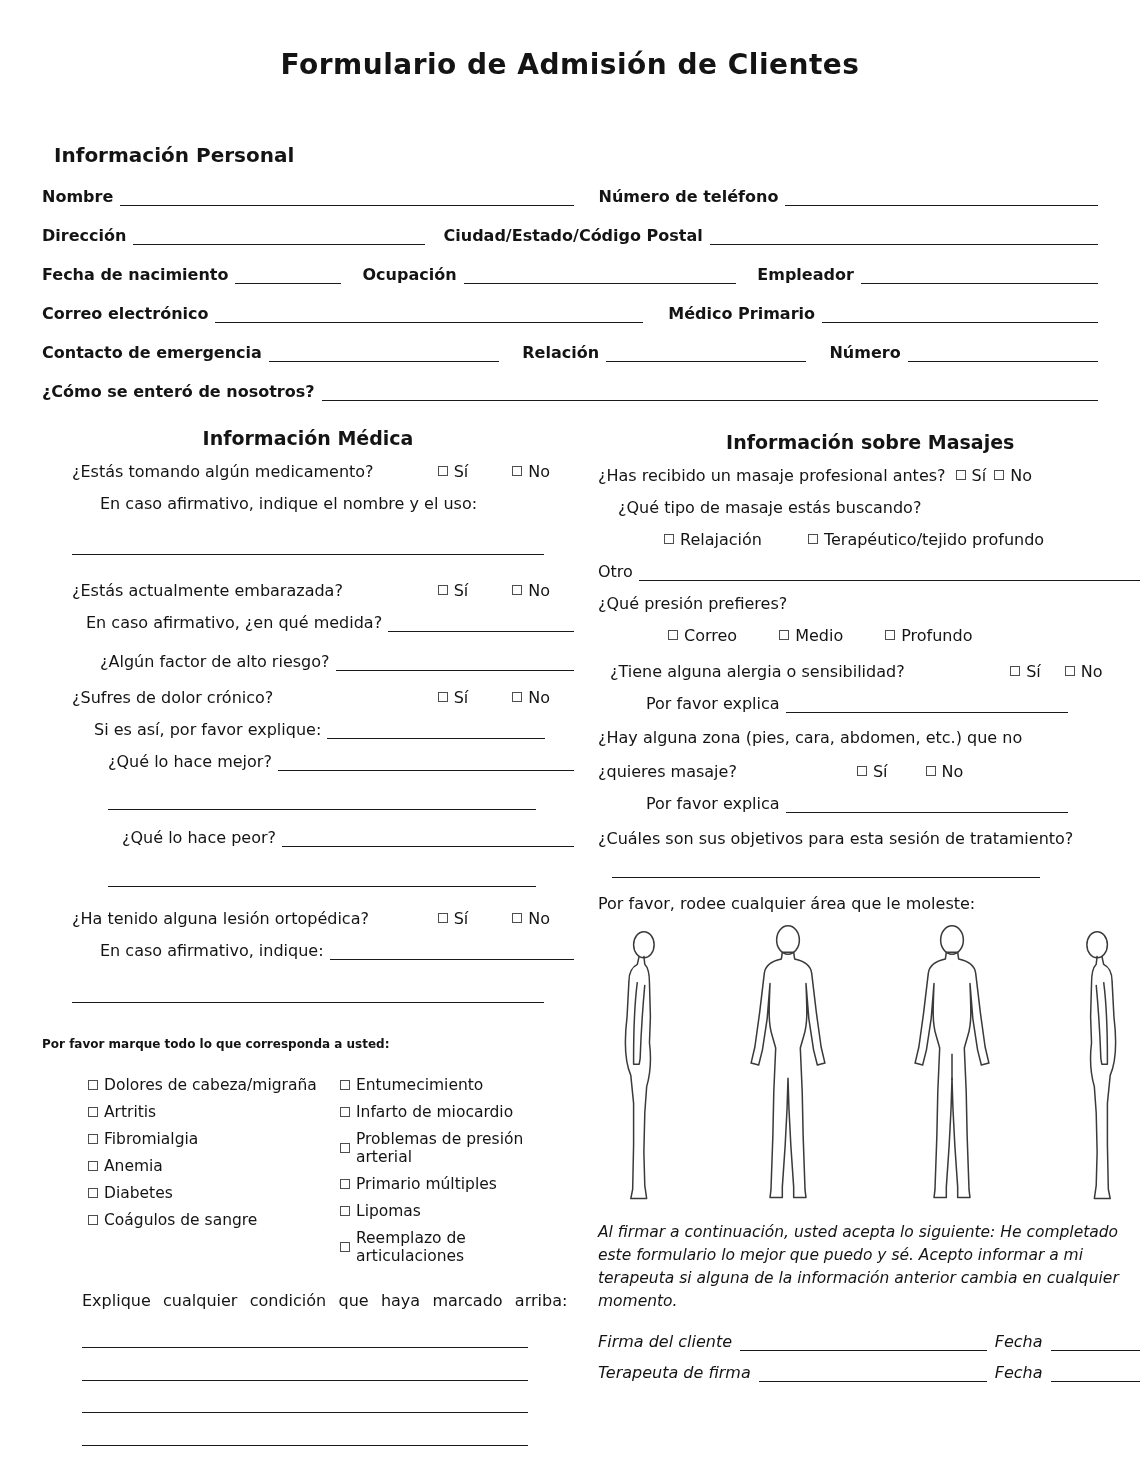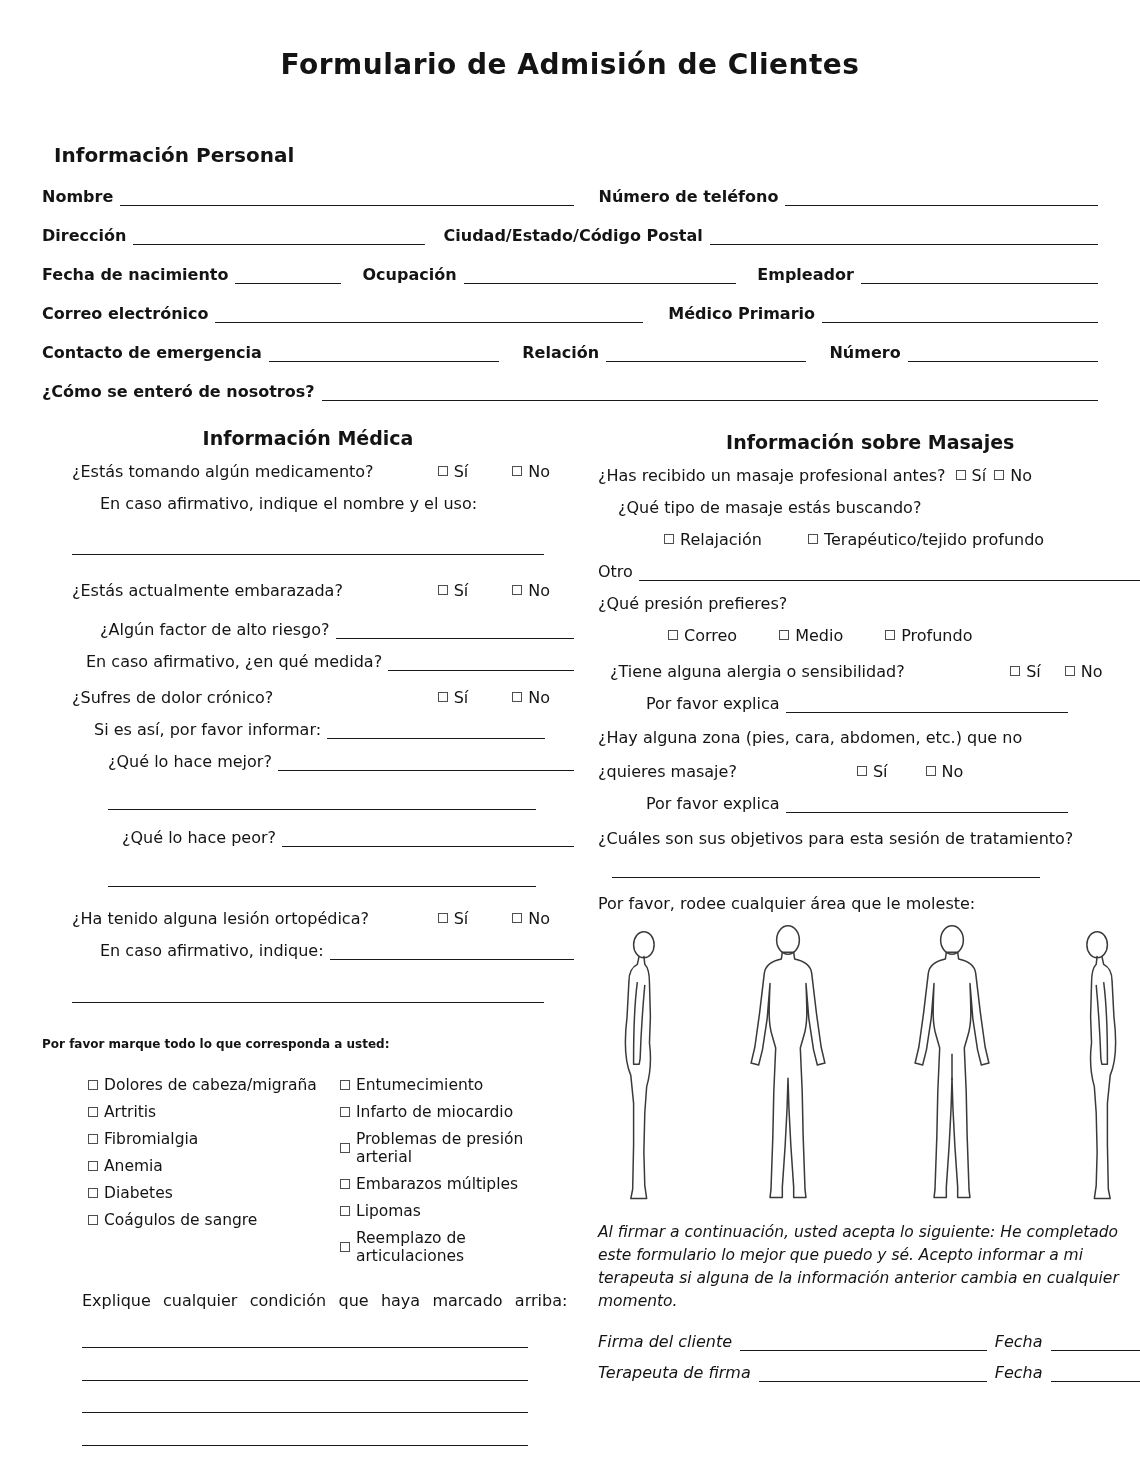--- a/index.html
+++ b/index.html
@@ -143,44 +143,44 @@
           <span class="opt">
               <span class="cb"></span>
               <span>Sí</span>
             </span>
           <span class="opt">
               <span class="cb"></span>
               <span>No</span>
             </span>
         </span>
       </div>
+      <div class="line" style="margin-left:44px">
+        <span>En caso afirmativo, ¿en qué medida?</span>
+        <span class="blank grow"></span>
+      </div>
       <div class="line" style="margin-left:58px;margin-top:20px">
         <span>¿Algún factor de alto riesgo?</span>
-        <span class="blank grow"></span>
-      </div>
-      <div class="line" style="margin-left:44px">
-        <span>En caso afirmativo, ¿en qué medida?</span>
         <span class="blank grow"></span>
       </div>
 
       <div class="qrow" style="margin-left:30px;margin-top:17px">
         <span>¿Sufres de dolor crónico?</span>
         <span class="opts">
           <span class="opt">
               <span class="cb"></span>
               <span>Sí</span>
             </span>
           <span class="opt">
               <span class="cb"></span>
               <span>No</span>
             </span>
         </span>
       </div>
       <div class="line" style="margin-left:52px">
-        <span>Si es así, por favor informar:</span>
+        <span>Si es así, por favor explique:</span>
         <span class="blank" style="width:218px"></span>
       </div>
       <div class="line" style="margin-left:66px">
         <span>¿Qué lo hace mejor?</span>
         <span class="blank grow"></span>
       </div>
       <span class="fullblank" style="margin-left:66px;width:428px;margin-top:22px"></span>
       <div class="line" style="margin-left:80px;margin-top:18px">
         <span>¿Qué lo hace peor?</span>
         <span class="blank grow"></span>
@@ -243,21 +243,21 @@
           <div class="cond-item">
               <span class="cb"></span>
               <span>Infarto de miocardio</span>
             </div>
           <div class="cond-item">
               <span class="cb"></span>
               <span>Problemas de presión arterial</span>
             </div>
           <div class="cond-item">
               <span class="cb"></span>
-              <span>Embarazos múltiples</span>
+              <span>Primario múltiples</span>
             </div>
           <div class="cond-item">
               <span class="cb"></span>
               <span>Lipomas</span>
             </div>
           <div class="cond-item">
               <span class="cb"></span>
               <span>Reemplazo de articulaciones</span>
             </div>
         </div>

